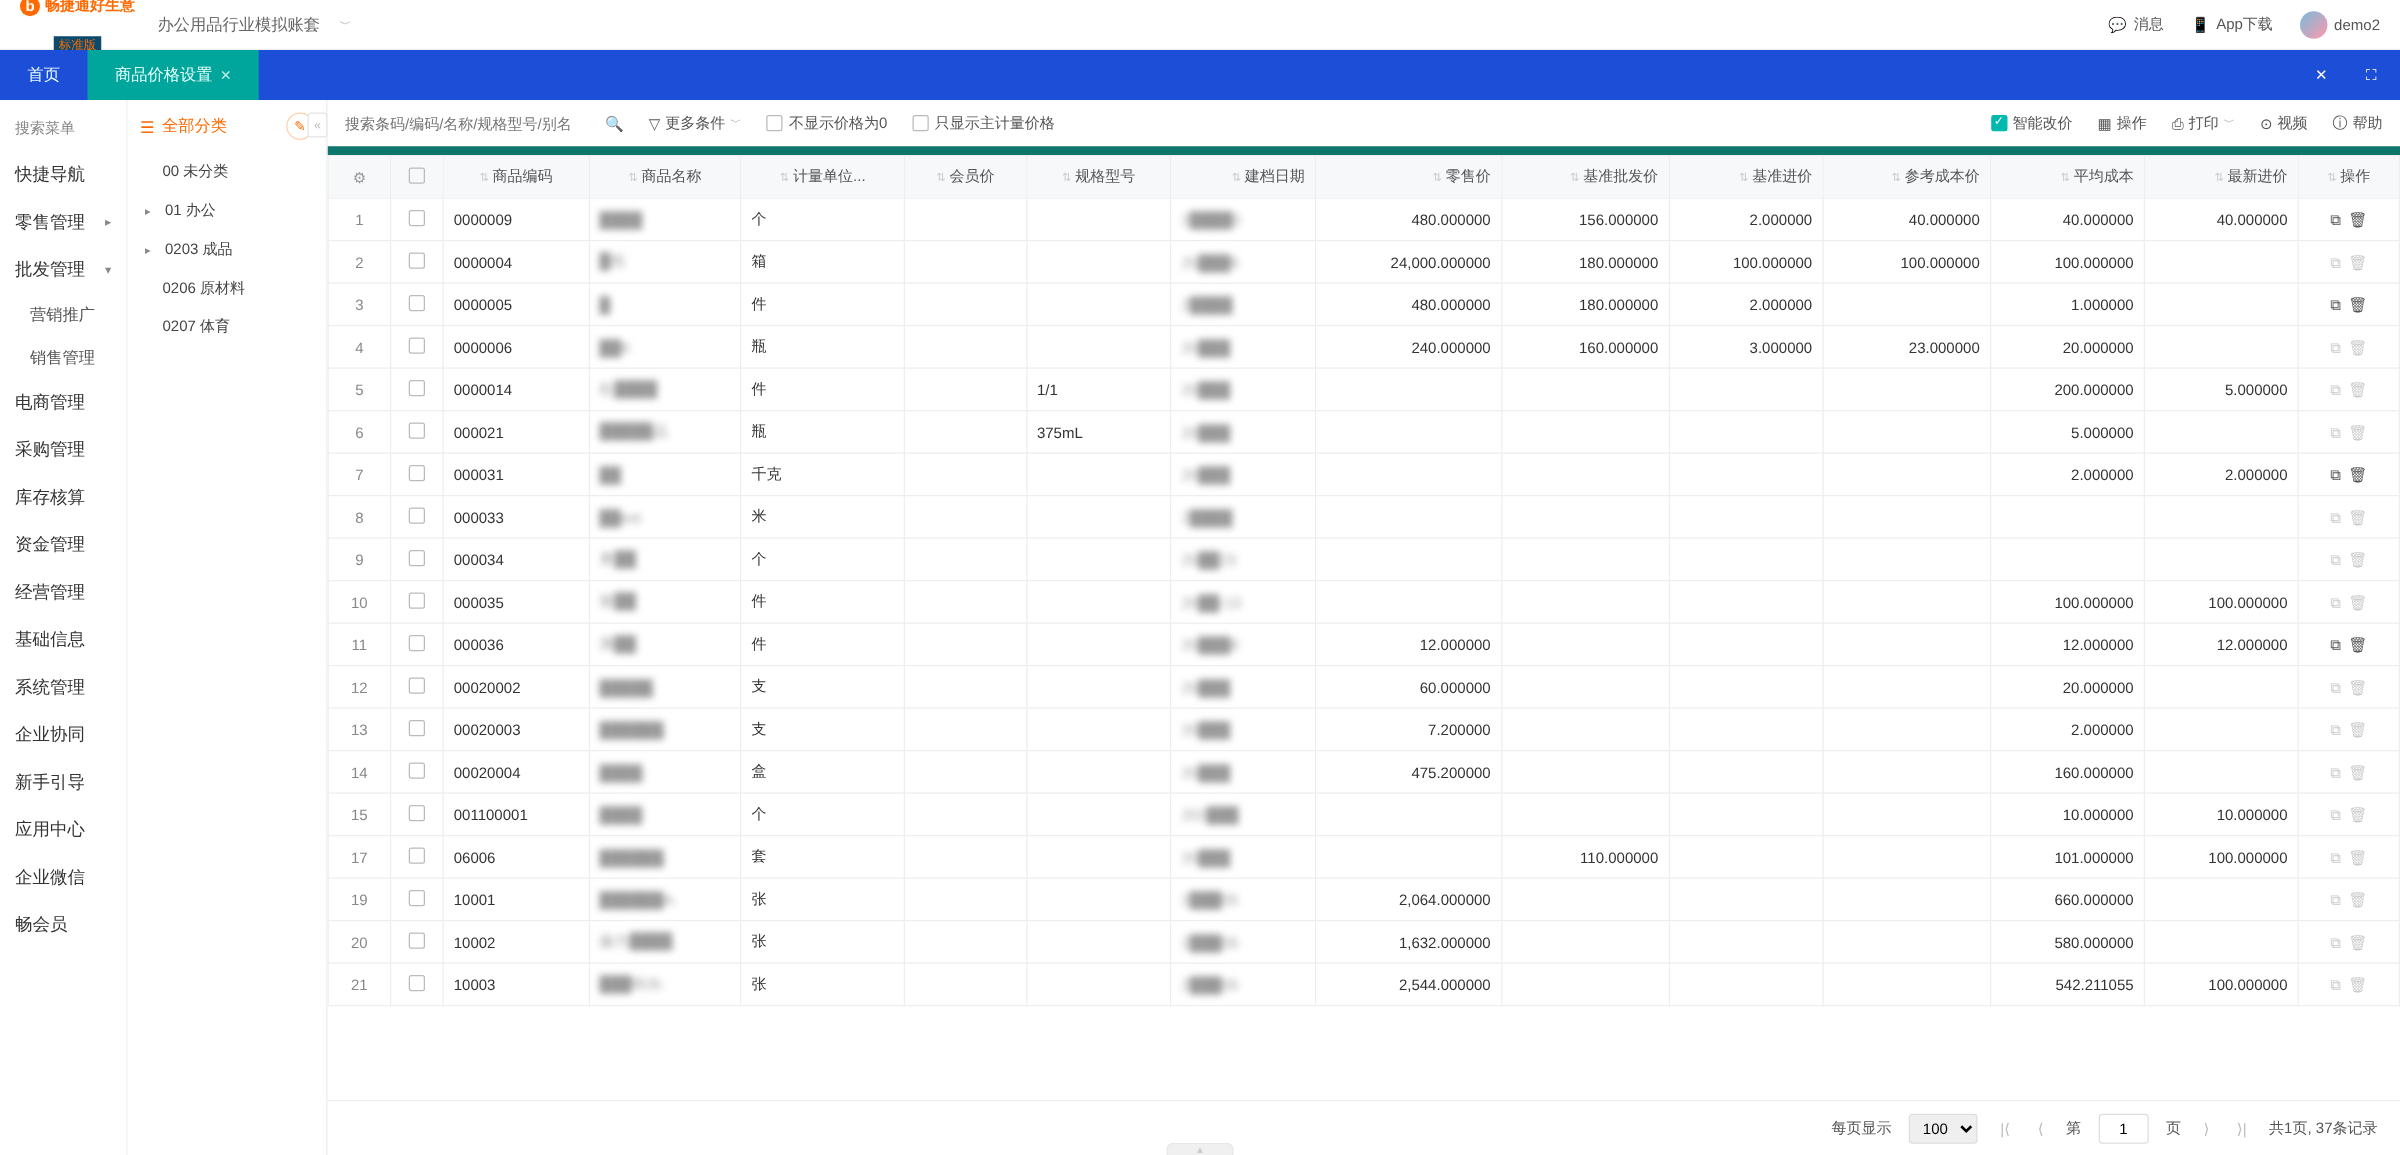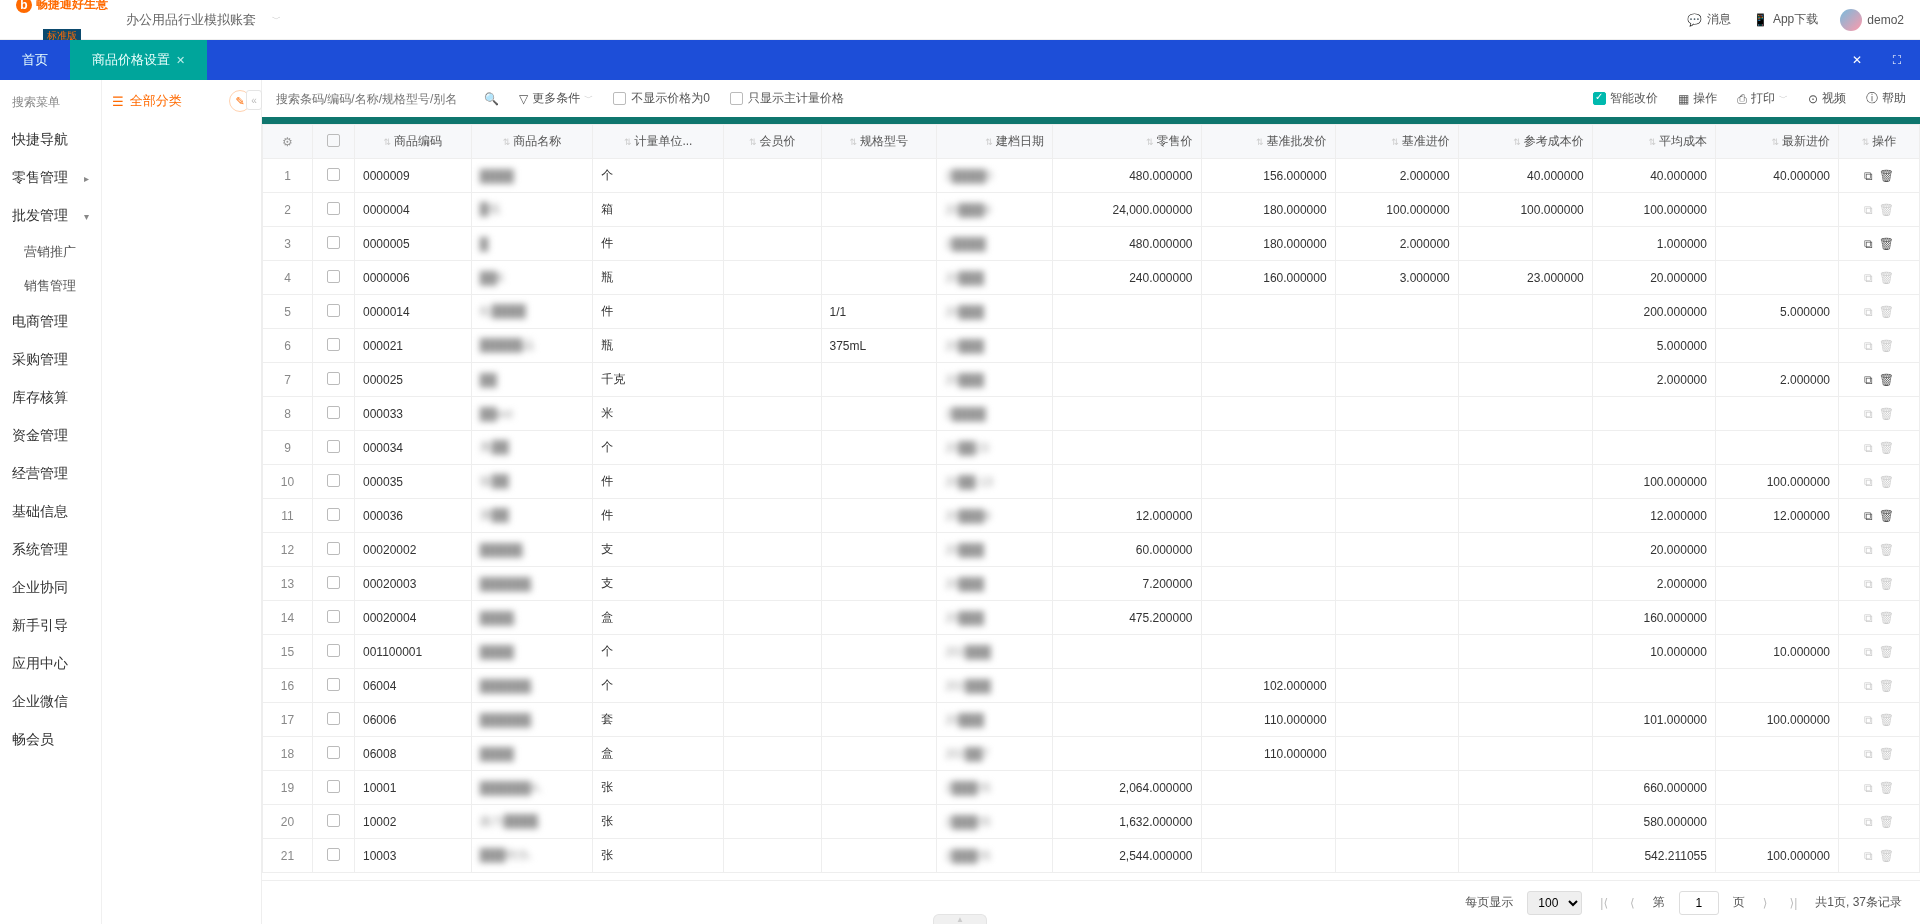--- a/index.html
+++ b/index.html
@@ -136,20 +136,27 @@
       <div class="nav-item">畅会员</div>
     </div>
 
     <div class="content">
       <div class="tree-pane">
         <div class="tree-head">
           <span>☰</span>
           <span>全部分类</span>
           <span class="edit">✎</span>
         </div>
+        <div id="tree-body">
+            <div class="tree-node">00 未分类</div>
+            <div class="tree-node parent">01 办公</div>
+            <div class="tree-node parent">0203 成品</div>
+            <div class="tree-node">0206 原材料</div>
+            <div class="tree-node">0207 体育</div>
+          </div>
         <div class="collapse-handle">«</div>
       </div>
 
       <div class="main">
         <div class="toolbar">
           <div class="search-wrap">
             <input placeholder="搜索条码/编码/名称/规格型号/别名" style="">
             <span style="color:#ff6a00">🔍</span>
           </div>
           <div class="filter-link">
@@ -310,21 +317,21 @@
                   <td class="num"></td>
                   <td class="num"></td>
                   <td class="num"></td>
                   <td class="num">5.000000</td>
                   <td class="num"></td>
                   <td class="ops" style="color:#ccc"><span>⧉</span><span>🗑</span></td>
                 </tr>
                 <tr>
                   <td class="col-idx">7</td>
                   <td class="col-chk"><span class="box" style="display:inline-block;width:13px;height:13px;border:1px solid #bbb;border-radius:2px"></span></td>
-                  <td>000025</td>
+                  <td>000031</td>
                   <td><span class="blur">██</span></td>
                   <td>千克</td>
                   <td></td>
                   <td></td>
                   <td><span class="blur">20███</span></td>
                   <td class="num"></td>
                   <td class="num"></td>
                   <td class="num"></td>
                   <td class="num"></td>
                   <td class="num">2.000000</td>
@@ -461,68 +468,34 @@
                   <td><span class="blur">202███</span></td>
                   <td class="num"></td>
                   <td class="num"></td>
                   <td class="num"></td>
                   <td class="num"></td>
                   <td class="num">10.000000</td>
                   <td class="num">10.000000</td>
                   <td class="ops" style="color:#ccc"><span>⧉</span><span>🗑</span></td>
                 </tr>
                 <tr>
-                  <td class="col-idx">16</td>
-                  <td class="col-chk"><span class="box" style="display:inline-block;width:13px;height:13px;border:1px solid #bbb;border-radius:2px"></span></td>
-                  <td>06004</td>
-                  <td><span class="blur">██████.</span></td>
-                  <td>个</td>
-                  <td></td>
-                  <td></td>
-                  <td><span class="blur">202███</span></td>
-                  <td class="num"></td>
-                  <td class="num">102.000000</td>
-                  <td class="num"></td>
-                  <td class="num"></td>
-                  <td class="num"></td>
-                  <td class="num"></td>
-                  <td class="ops" style="color:#ccc"><span>⧉</span><span>🗑</span></td>
-                </tr>
-                <tr>
                   <td class="col-idx">17</td>
                   <td class="col-chk"><span class="box" style="display:inline-block;width:13px;height:13px;border:1px solid #bbb;border-radius:2px"></span></td>
                   <td>06006</td>
                   <td><span class="blur">██████.</span></td>
                   <td>套</td>
                   <td></td>
                   <td></td>
                   <td><span class="blur">20███</span></td>
                   <td class="num"></td>
                   <td class="num">110.000000</td>
                   <td class="num"></td>
                   <td class="num"></td>
                   <td class="num">101.000000</td>
                   <td class="num">100.000000</td>
-                  <td class="ops" style="color:#ccc"><span>⧉</span><span>🗑</span></td>
-                </tr>
-                <tr>
-                  <td class="col-idx">18</td>
-                  <td class="col-chk"><span class="box" style="display:inline-block;width:13px;height:13px;border:1px solid #bbb;border-radius:2px"></span></td>
-                  <td>06008</td>
-                  <td><span class="blur">████</span></td>
-                  <td>盒</td>
-                  <td></td>
-                  <td></td>
-                  <td><span class="blur">202██7</span></td>
-                  <td class="num"></td>
-                  <td class="num">110.000000</td>
-                  <td class="num"></td>
-                  <td class="num"></td>
-                  <td class="num"></td>
-                  <td class="num"></td>
                   <td class="ops" style="color:#ccc"><span>⧉</span><span>🗑</span></td>
                 </tr>
                 <tr>
                   <td class="col-idx">19</td>
                   <td class="col-chk"><span class="box" style="display:inline-block;width:13px;height:13px;border:1px solid #bbb;border-radius:2px"></span></td>
                   <td>10001</td>
                   <td><span class="blur">██████A.</span></td>
                   <td>张</td>
                   <td></td>
                   <td></td>

